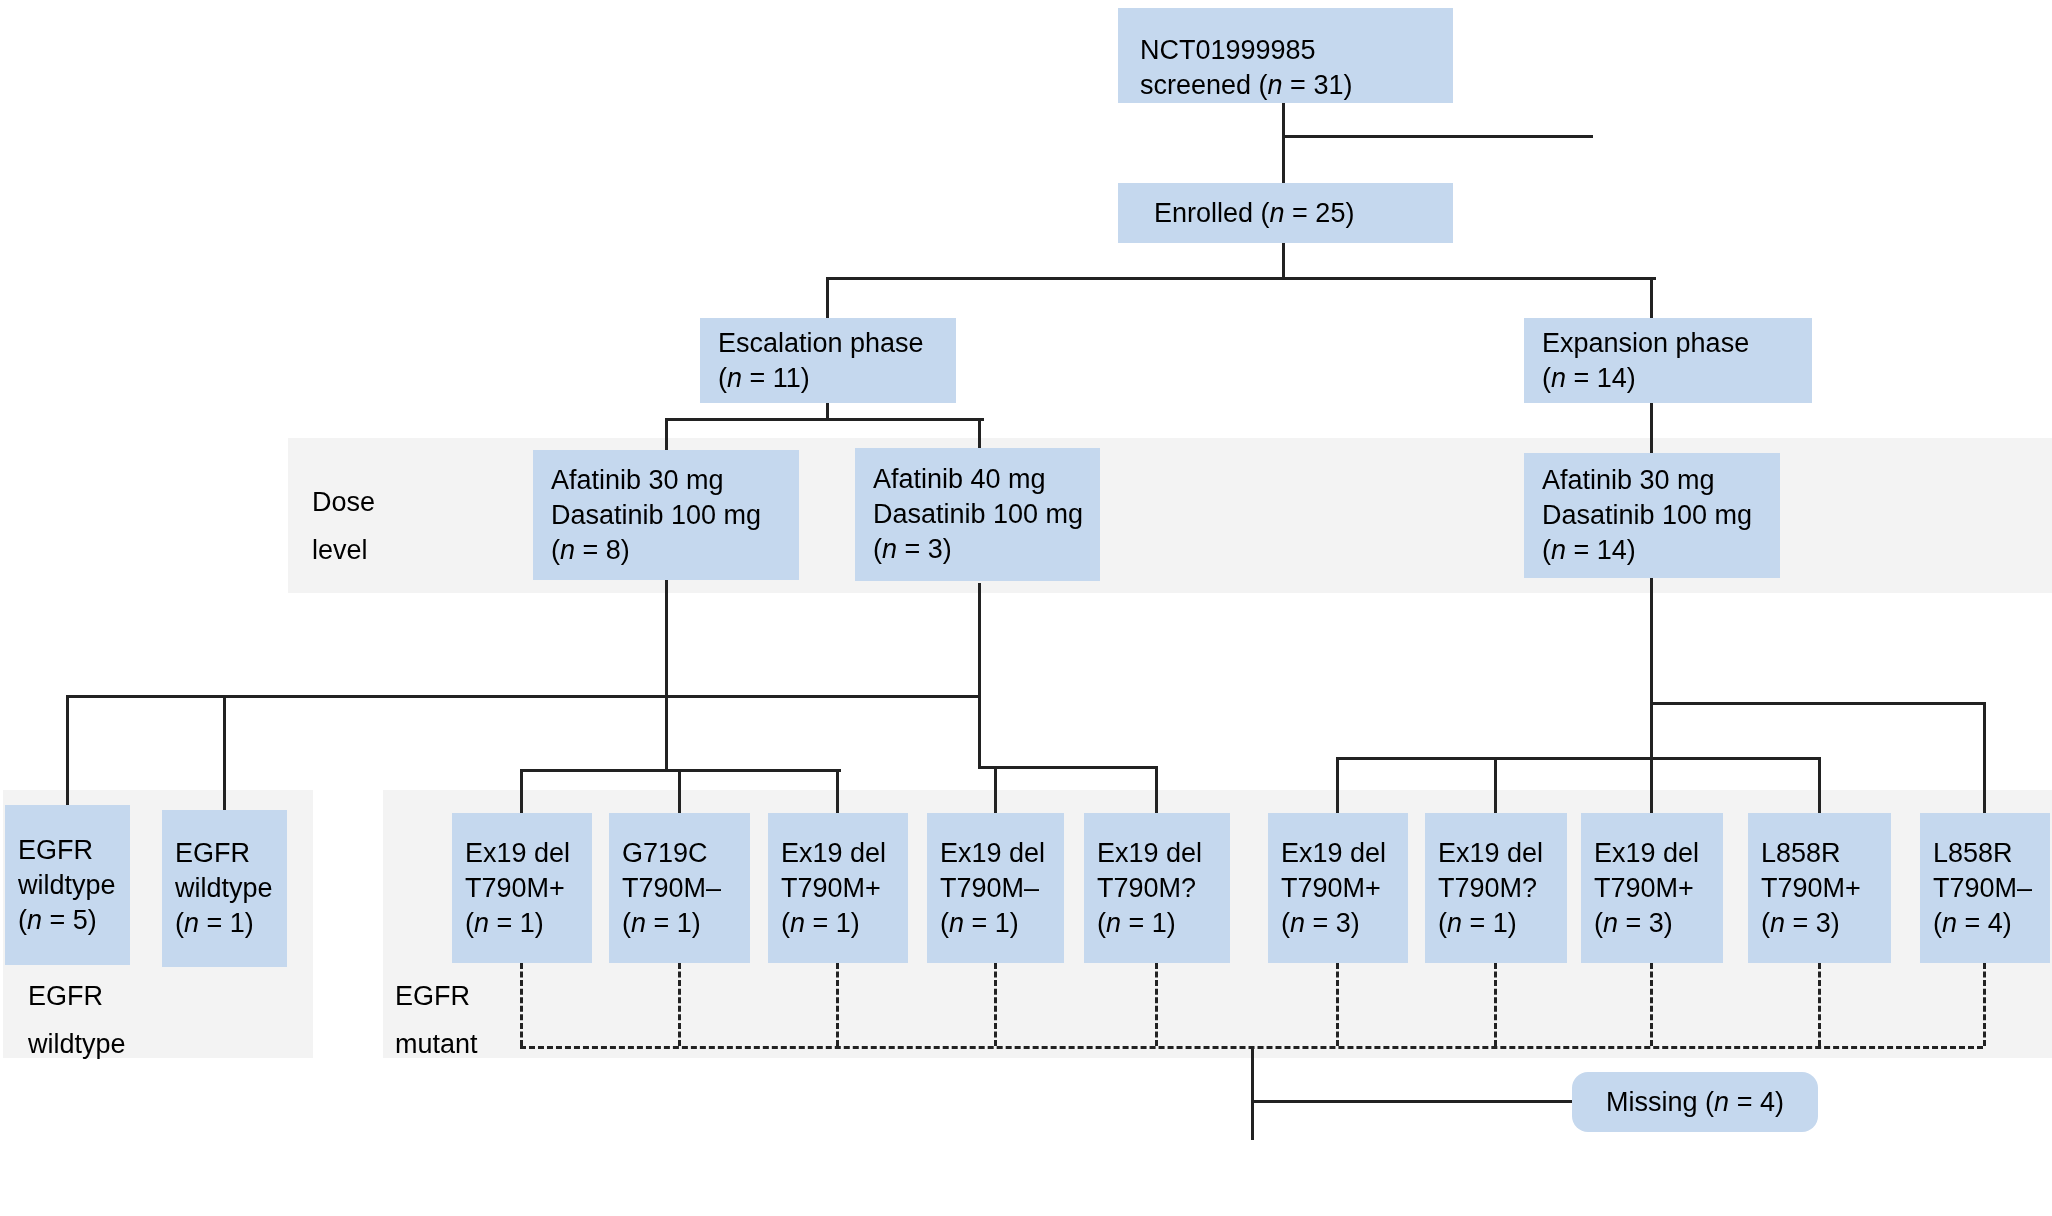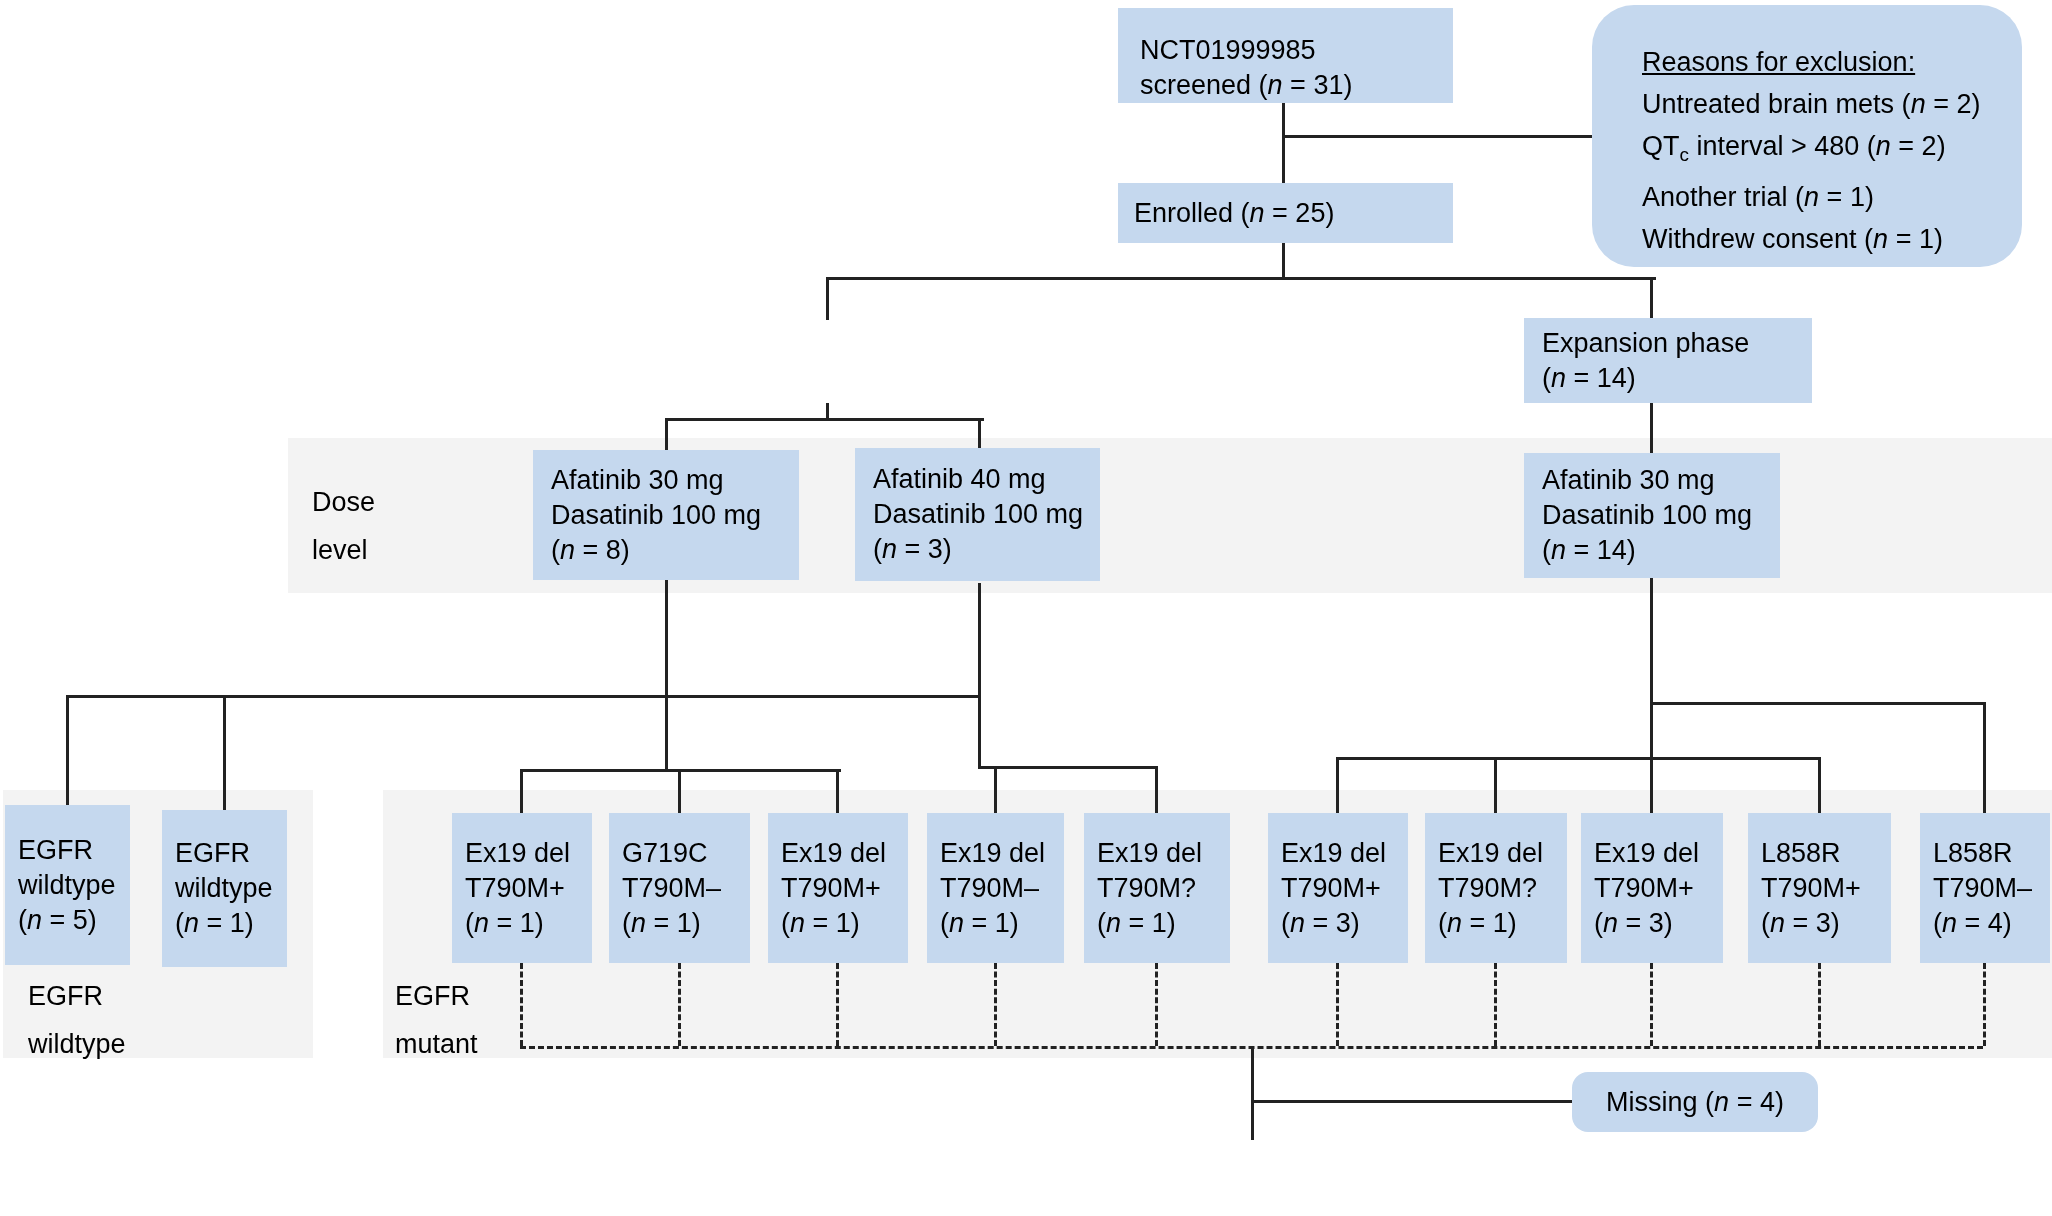--- a/index.html
+++ b/index.html
@@ -29,34 +29,28 @@
 <div id="stage">
 
   <div class="band" style="left:288px;top:438px;width:1764px;height:155px;"></div>
   <div class="band" style="left:3px;top:790px;width:310px;height:268px;"></div>
   <div class="band" style="left:383px;top:790px;width:1669px;height:268px;"></div>
 
   <div class="box" style="left:1118px;top:8px;width:335px;height:95px;align-items:flex-end;">
     <div class="txt" style="padding-left:22px;">NCT01999985<br>screened (<i>n</i> = 31)</div>
   </div>
 
-  <div class="box rounded" id="exclusion-box" style="left:1592px;top:5px;width:430px;height:262px;">
-    <div class="inner">
-      <div class="excl-title">Reasons for exclusion:</div>
-      <div class="excl-line">Untreated brain mets (<i>n</i> = 2)</div>
-      <div class="excl-line">QT<sub>c</sub> interval &gt; 480 (<i>n</i> = 2)</div>
-      <div class="excl-line">Another trial (<i>n</i> = 1)</div>
-      <div class="excl-line">Withdrew consent (<i>n</i> = 1)</div>
-    </div>
+
+  <div class="box" style="left:1118px;top:183px;width:335px;height:60px;">
+    <div class="txt" style="padding-left:24px;margin-left:12px;">Enrolled (<i>n</i> = 25)</div>
   </div>
 
-  <div class="box" style="left:1118px;top:183px;width:335px;height:60px;">
-    <div class="txt" style="padding-left:16px;">Enrolled (<i>n</i> = 25)</div>
+  <div class="box" style="left:700px;top:318px;width:256px;height:85px;">
+    <div class="txt">Escalation phase<br>(<i>n</i> = 11)</div>
   </div>
-
 
   <div class="box" style="left:1524px;top:318px;width:288px;height:85px;">
     <div class="txt">Expansion phase<br>(<i>n</i> = 14)</div>
   </div>
 
   <div class="label" style="left:312px;top:478px;">Dose<br>level</div>
 
   <div class="box" style="left:533px;top:450px;width:266px;height:130px;">
     <div class="txt">Afatinib 30 mg<br>Dasatinib 100 mg<br>(<i>n</i> = 8)</div>
   </div>

